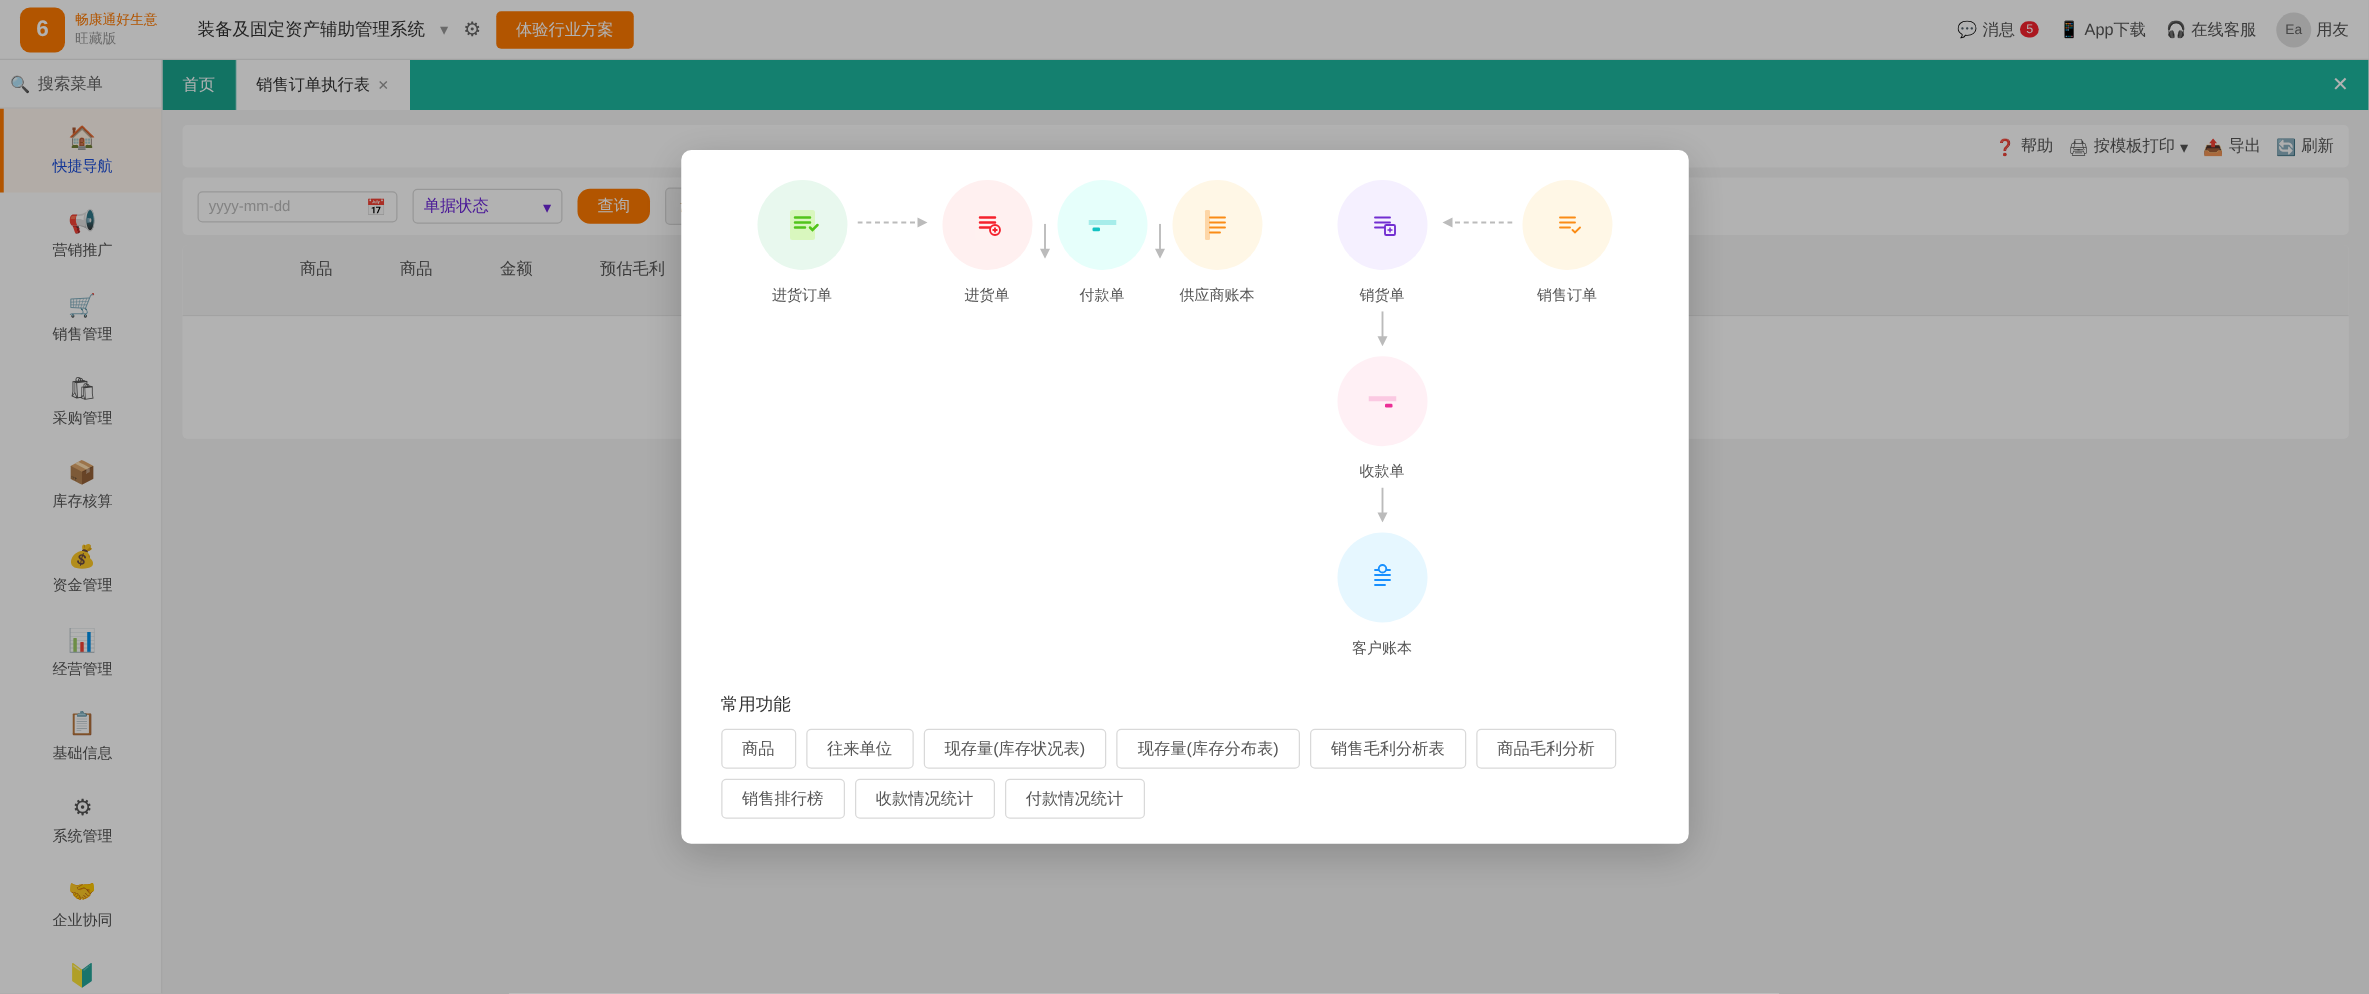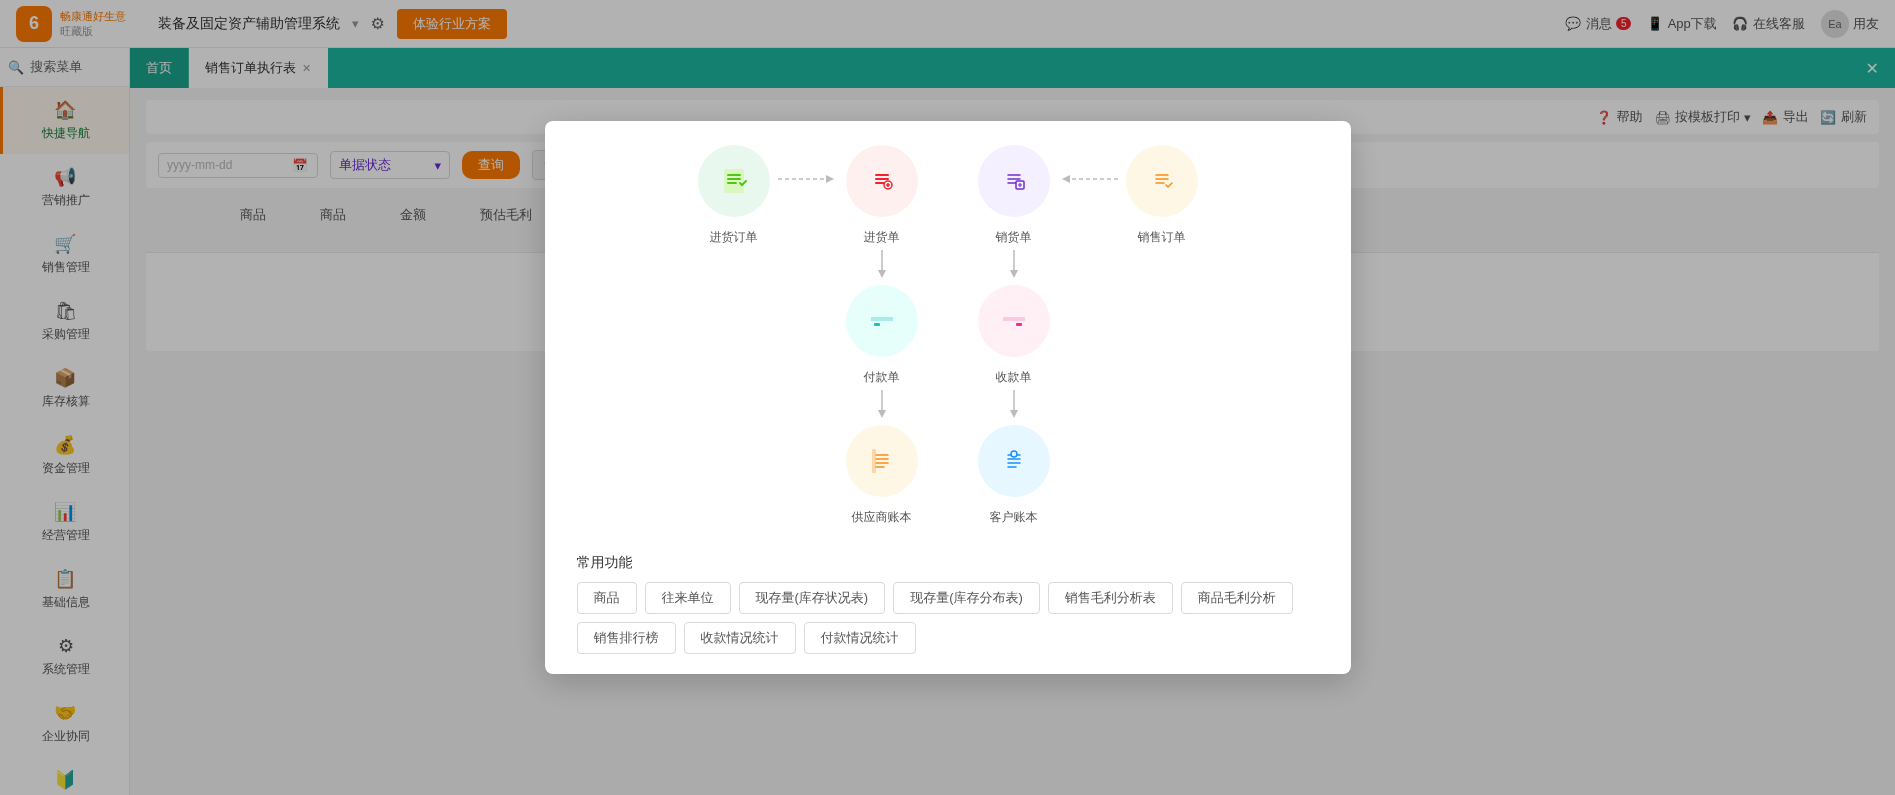--- a/index.html
+++ b/index.html
@@ -25,21 +25,21 @@
     
     .main-layout { display: flex; flex: 1; overflow: hidden; }
 
     
     .sidebar { width: 130px; background: #fff; border-right: 1px solid #e8e8e8; display: flex; flex-direction: column; flex-shrink: 0; }
     .sidebar-search { padding: 10px 8px; border-bottom: 1px solid #f0f0f0; display: flex; align-items: center; gap: 6px; cursor: pointer; color: #666; font-size: 13px; }
     .sidebar-item { display: flex; flex-direction: column; align-items: center; padding: 12px 8px; cursor: pointer; border-left: 3px solid transparent; color: #555; gap: 4px; }
     .sidebar-item.active { background: #fff7f0; border-left-color: #ff7a00; color: #ff7a00; }
     .sidebar-item .item-icon { font-size: 18px; }
     .sidebar-item .item-label { font-size: 12px; text-align: center; }
-    .sidebar-item.active .item-label { color: #15803d; }
+    .sidebar-item.active .item-label { color: #1d4ed8; }
 
     
     .content-area { flex: 1; display: flex; flex-direction: column; overflow: hidden; }
 
     
     .tab-bar { height: 40px; background: #1db8a0; display: flex; align-items: center; padding: 0 0; flex-shrink: 0; }
     .tab-item { height: 40px; display: flex; align-items: center; padding: 0 16px; cursor: pointer; font-size: 13px; color: rgba(255,255,255,0.85); border-right: 1px solid rgba(255,255,255,0.2); gap: 6px; }
     .tab-item.home { background: rgba(0,0,0,0.1); color: white; }
     .tab-item.active { background: white; color: #333; }
     .tab-item .close-icon { font-size: 11px; color: #999; cursor: pointer; }
@@ -279,21 +279,21 @@
           </div>
         </div>
 
         <div class="flow-arrow-h" style="margin-top:24px;">
           <svg width="60" height="20" viewBox="0 0 60 20">
               <line x1="0" y1="10" x2="50" y2="10" stroke="#bbb" stroke-width="1.5" stroke-dasharray="4,3"></line>
               <polygon points="48,6 56,10 48,14" fill="#bbb"></polygon>
             </svg>
         </div>
 
-        <div style="display:flex; flex-direction:column; align-items:center;">
+        <div style="display:flex; flex-direction:row; align-items:center;">
           <div class="flow-node">
             <div class="flow-circle red">
               <svg width="32" height="32" viewBox="0 0 32 32" fill="none">
                   <rect x="6" y="4" width="20" height="24" rx="2" fill="#fff1f0"></rect>
                   <path d="M10 10h12M10 14h12M10 18h8" stroke="#f5222d" stroke-width="2" stroke-linecap="round"></path>
                   <circle cx="22" cy="20" r="4" fill="#fff1f0" stroke="#f5222d" stroke-width="1.5"></circle>
                   <path d="M20 20h4M22 18v4" stroke="#f5222d" stroke-width="1.5"></path>
                 </svg>
             </div>
             <span class="flow-label">进货单</span>

